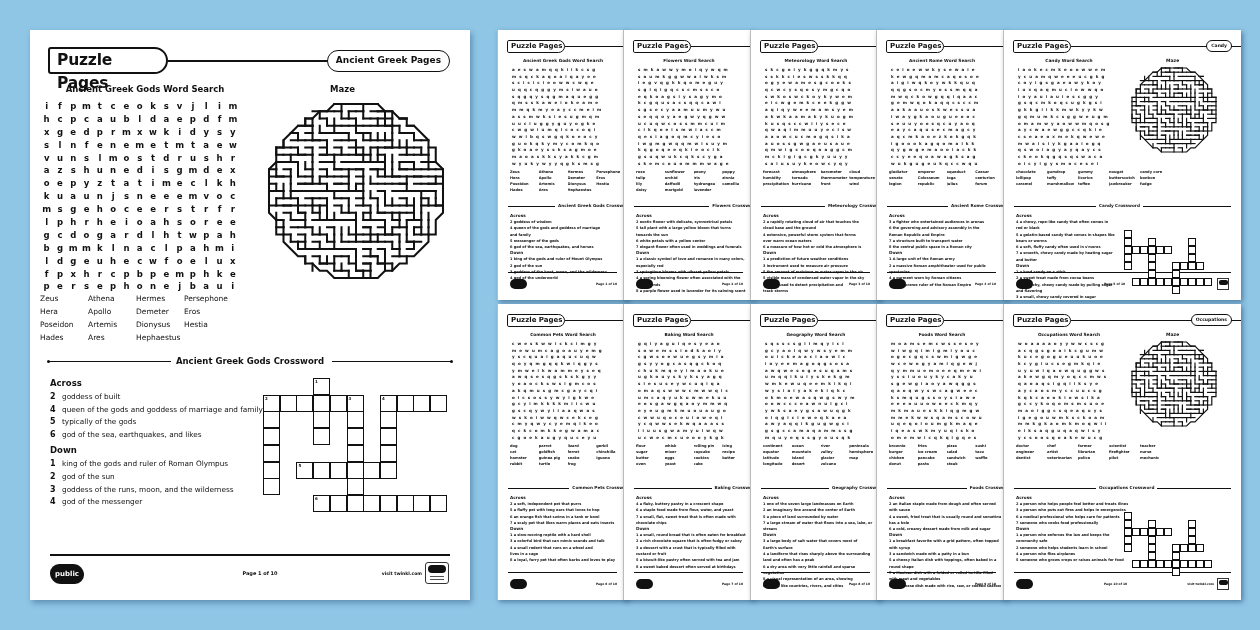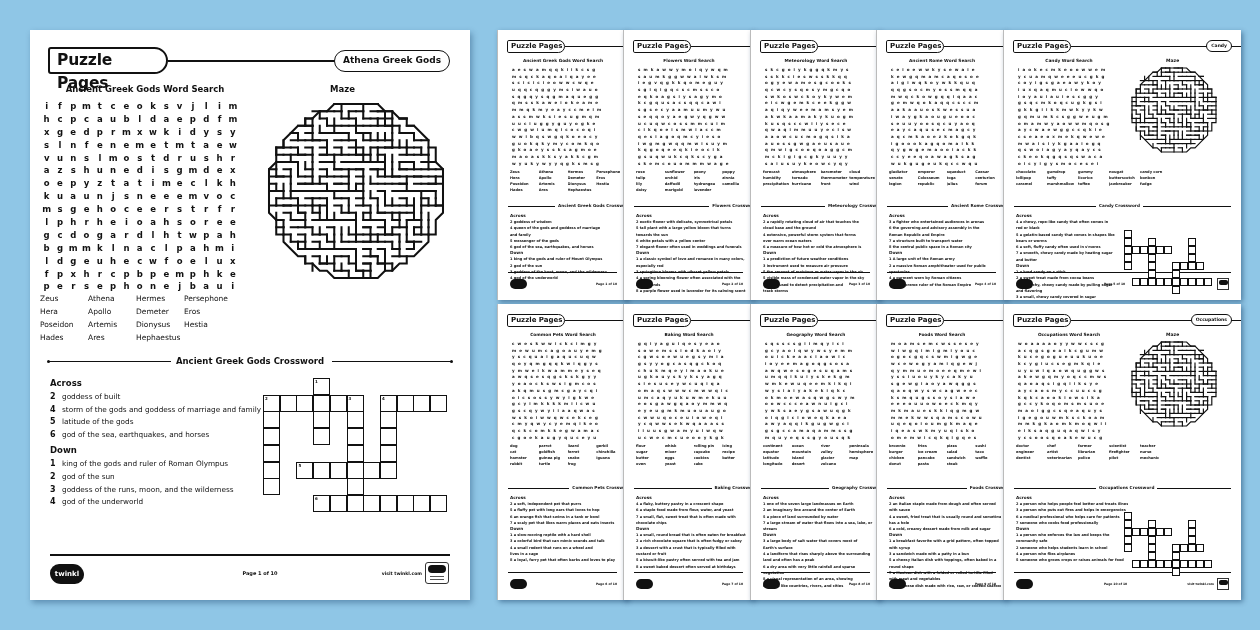--- a/index.html
+++ b/index.html
@@ -1545,21 +1545,21 @@
         <div style="position: absolute; left: 1px; top: 1px; width: 9px; height: 5px; background: rgb(17, 17, 17); border-radius: 2px;"></div>
       </div>
       <div style="position: absolute; right: 27px; top: 278px; font-size: 3px; font-weight: bold;">visit twinkl.com</div>
     </div>
   </div>
 
 <div class="main-page">
   <div class="hdr">
     <div class="hdr-line"></div>
     <div class="title-pill">Puzzle Pages</div>
-    <div class="topic-pill">Athena Greek Gods</div>
+    <div class="topic-pill">Ancient Greek Pages</div>
   </div>
 
   <div class="ws-title">Ancient Greek Gods Word Search</div>
   <div class="maze-title">Maze</div>
 
   <div class="grid" id="ws-grid">
       <div class="grid-row">
         <span>i</span>
         <span>f</span>
         <span>p</span>
@@ -2402,49 +2402,49 @@
 
   <div class="clues">
     <h4>Across</h4>
     <div id="across-list">
         <div class="clue">
           <span class="n">2</span>
           <span class="t">goddess of built</span>
         </div>
         <div class="clue">
           <span class="n">4</span>
-          <span class="t">storm of the gods and goddess of marriage and family</span>
+          <span class="t">queen of the gods and goddess of marriage and family</span>
         </div>
         <div class="clue">
           <span class="n">5</span>
-          <span class="t">latitude of the gods</span>
+          <span class="t">typically of the gods</span>
         </div>
         <div class="clue">
           <span class="n">6</span>
-          <span class="t">god of the sea, earthquakes, and horses</span>
+          <span class="t">god of the sea, earthquakes, and likes</span>
         </div>
       </div>
     <div class="clue-gap"></div>
     <h4>Down</h4>
     <div id="down-list">
         <div class="clue">
           <span class="n">1</span>
           <span class="t">king of the gods and ruler of Roman Olympus</span>
         </div>
         <div class="clue">
           <span class="n">2</span>
           <span class="t">god of the sun</span>
         </div>
         <div class="clue">
           <span class="n">3</span>
           <span class="t">goddess of the runs, moon, and the wilderness</span>
         </div>
         <div class="clue">
           <span class="n">4</span>
-          <span class="t">god of the underworld</span>
+          <span class="t">god of the messenger</span>
         </div>
       </div>
   </div>
 
   <div class="xword" id="xword">
       <div class="cell" style="left: 283.1px; top: 348px;">
         <i>1</i>
       </div>
       <div class="cell" style="left: 233px; top: 364.7px;">
         <i>2</i>
@@ -2490,21 +2490,21 @@
       <div class="cell" style="left: 299.8px; top: 464.9px;"></div>
       <div class="cell" style="left: 316.5px; top: 464.9px;"></div>
       <div class="cell" style="left: 333.2px; top: 464.9px;"></div>
       <div class="cell" style="left: 349.9px; top: 464.9px;"></div>
       <div class="cell" style="left: 366.6px; top: 464.9px;"></div>
       <div class="cell" style="left: 383.3px; top: 464.9px;"></div>
       <div class="cell" style="left: 400px; top: 464.9px;"></div>
     </div>
 
   <div class="footer-line"></div>
-  <div class="twinkl">twinkl</div>
+  <div class="twinkl">public</div>
   <div class="page-num">Page 1 of 10</div>
   <div class="visit">visit twinkl.com</div>
   <div class="badge">
     <div class="cloud"></div>
     <div class="ln" style="top:13px"></div>
     <div class="ln" style="top:16px"></div>
   </div>
 </div>
 
 </body></html>

